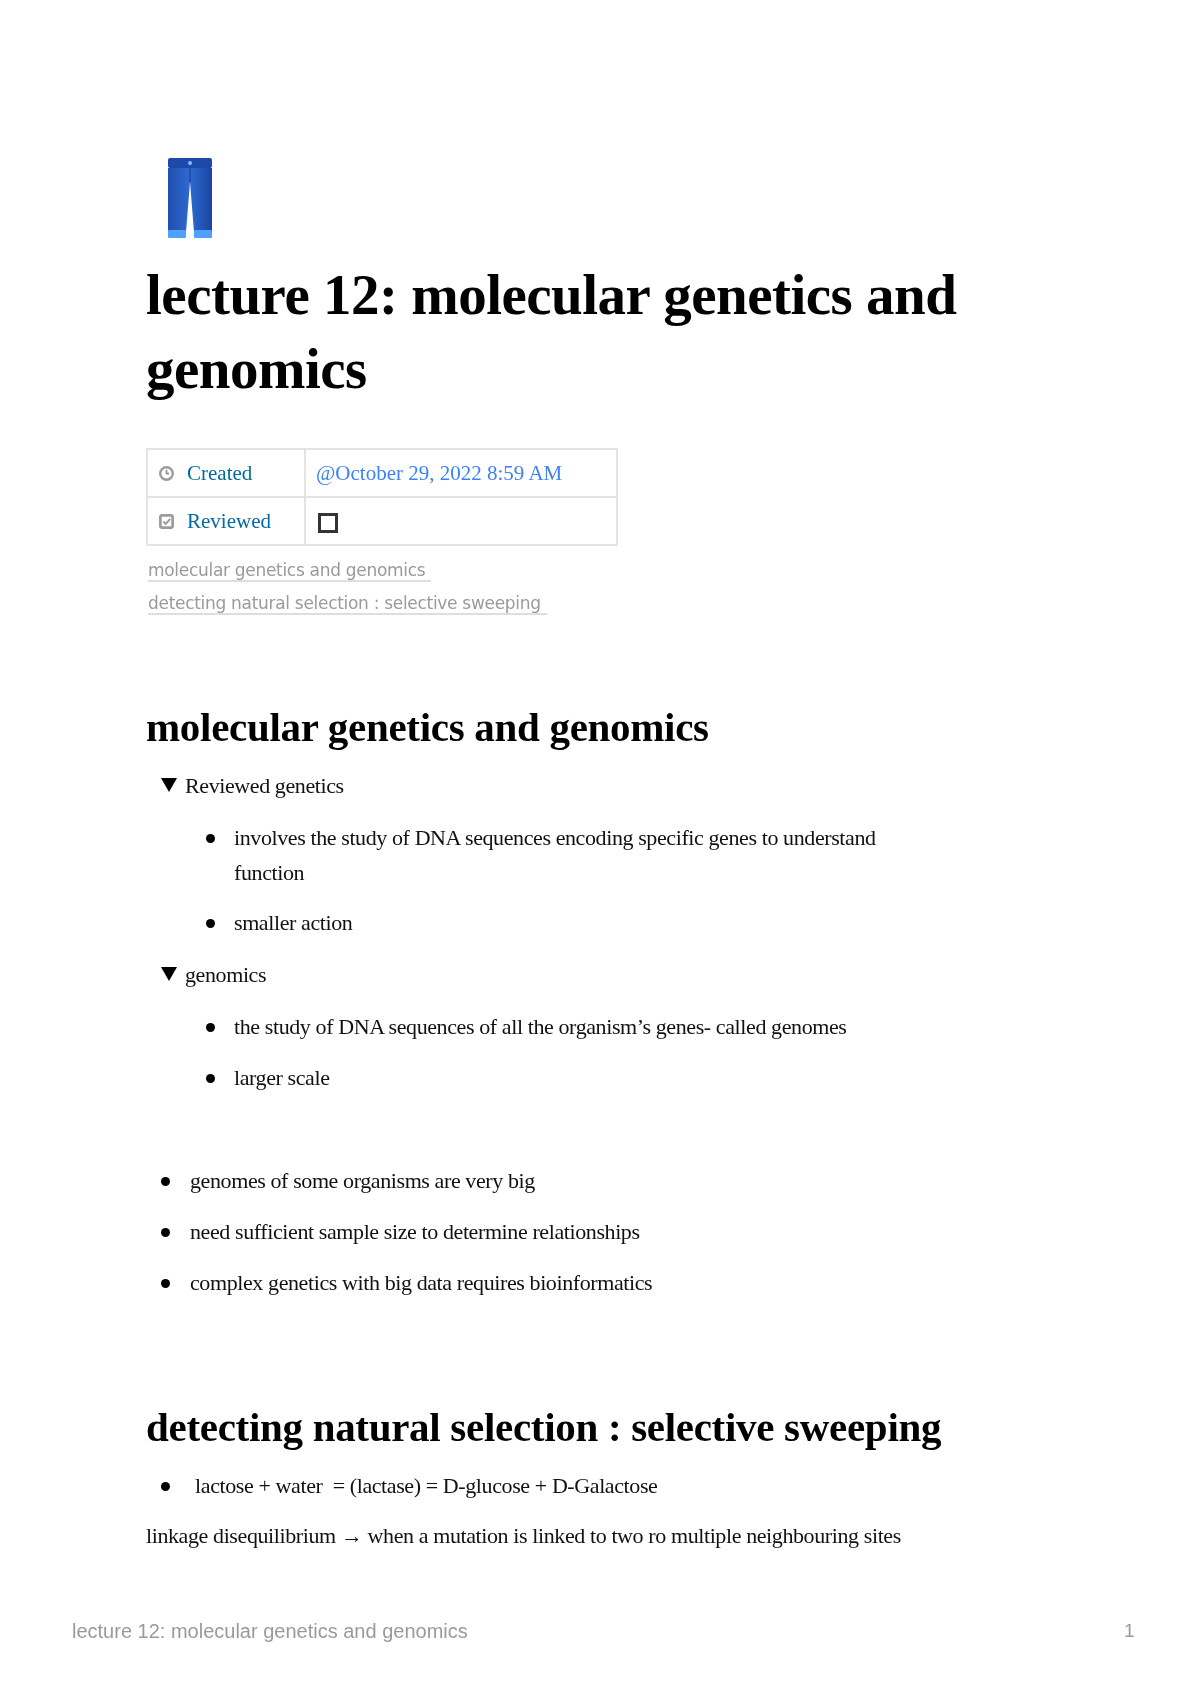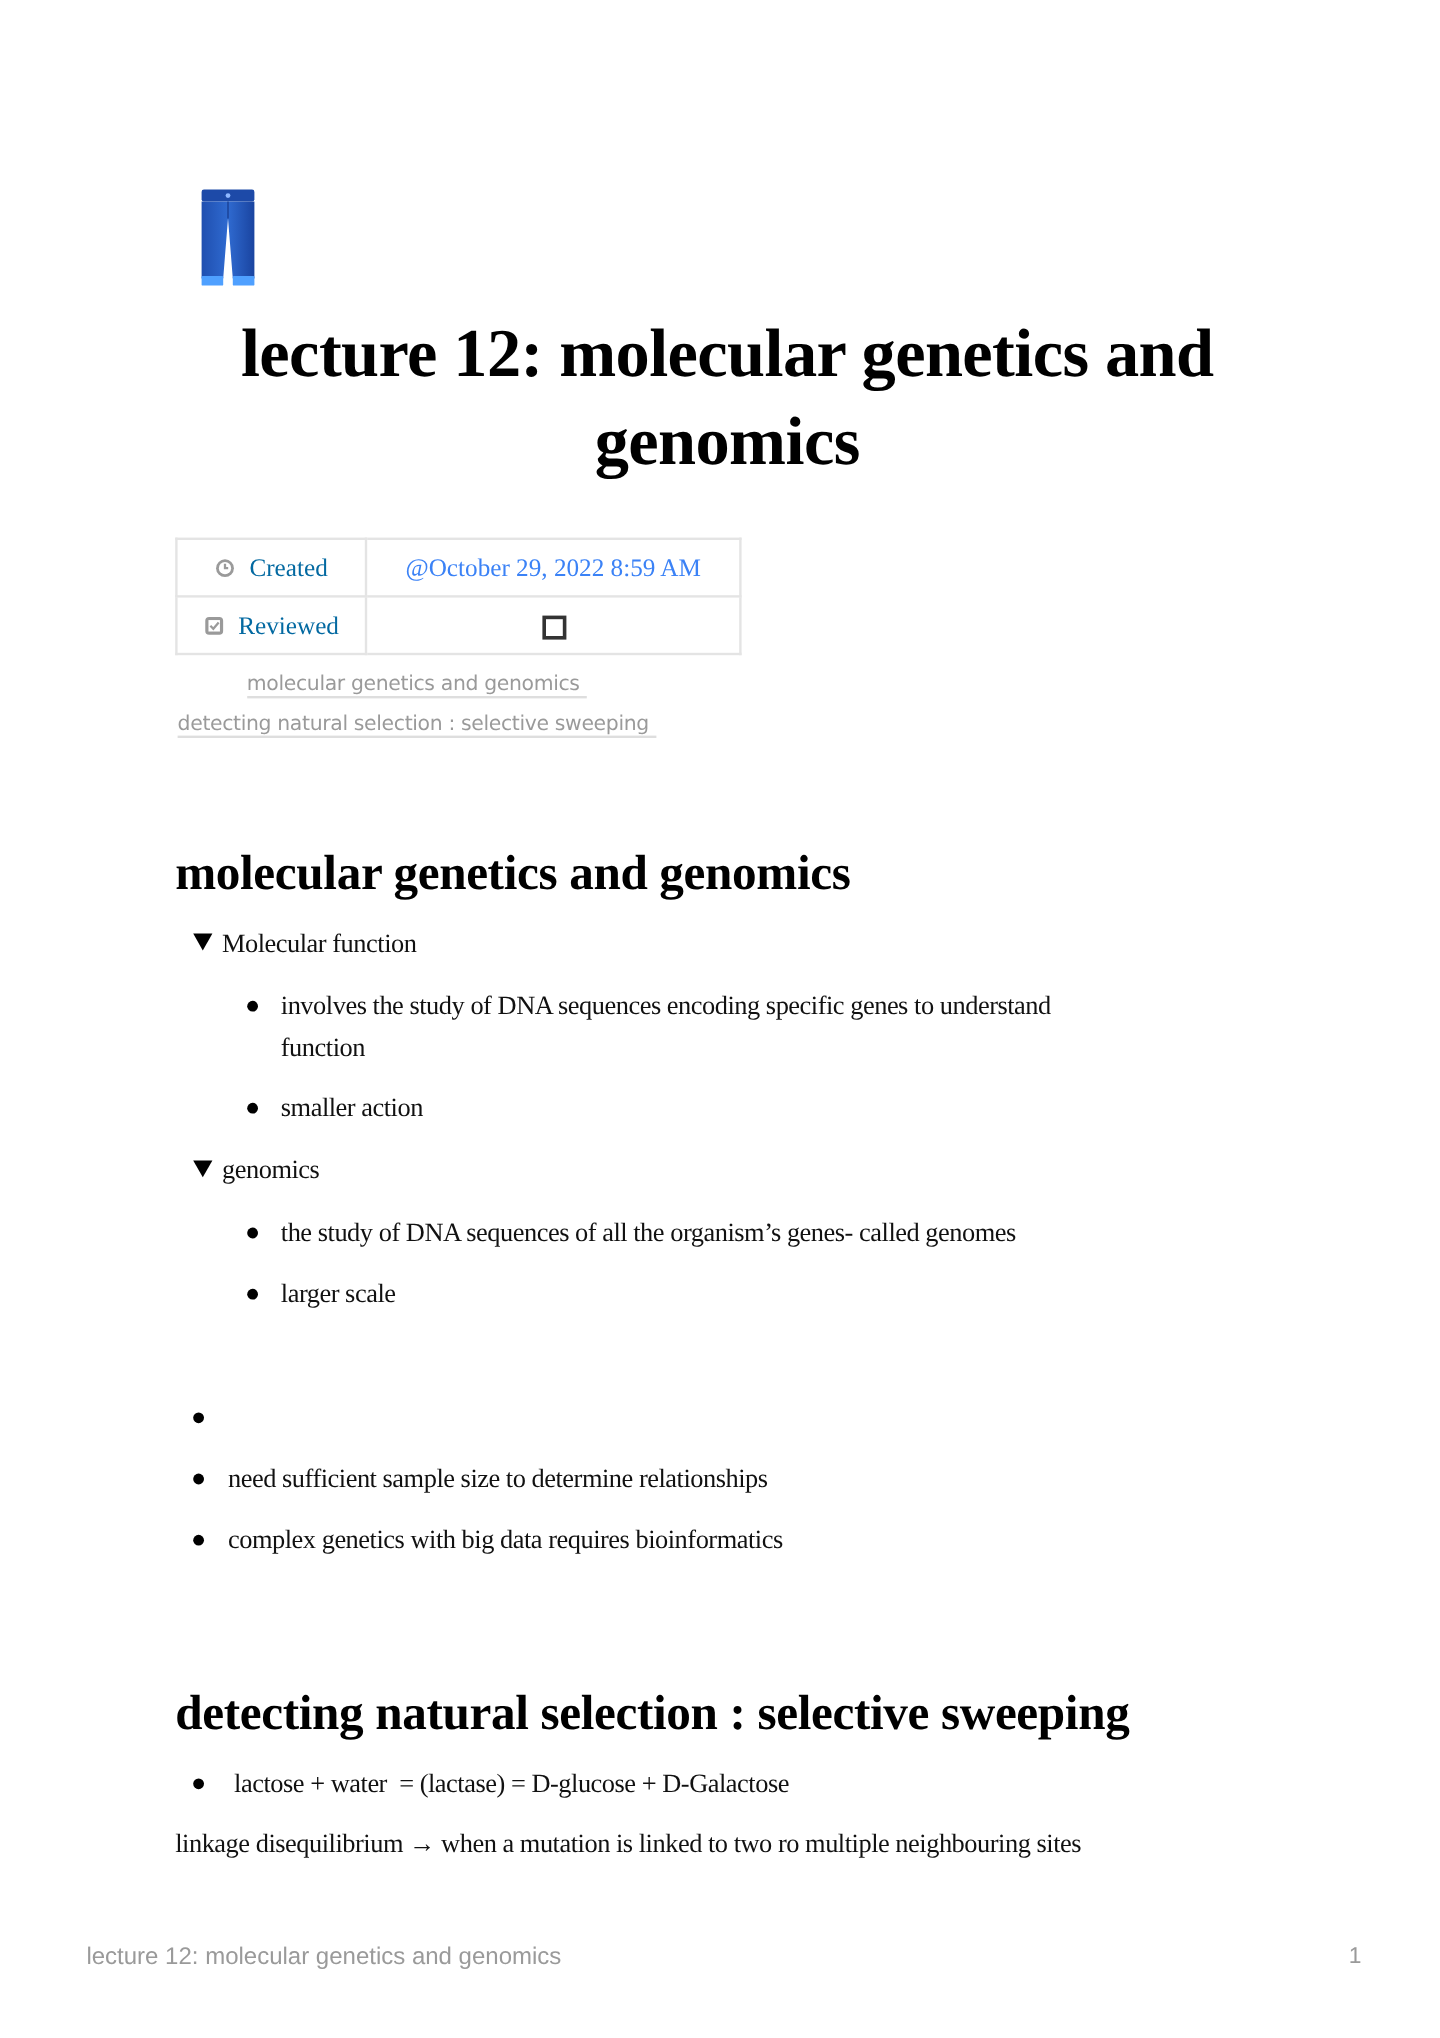--- a/index.html
+++ b/index.html
@@ -1,18 +1,18 @@
 <!DOCTYPE html>
 <html><head>
 <meta charset="utf-8">
 <style>
   html, body { margin: 0; padding: 0; background: #ffffff; }
   body { width: 1200px; height: 1698px; position: relative; overflow: hidden;
          font-family: "Liberation Serif", serif; color: #111; }
-  .page { position: absolute; left: 0; top: 0; width: 1174px; height: 1698px; text-align: center; }
+  .page { position: absolute; left: 0; top: 0; width: 1174px; height: 1698px; }
 
   .emoji { position: absolute; left: 164px; top: 156px; width: 52px; height: 86px; }
 
   .title { position: absolute; left: 146px; top: 258px; width: 920px;
            font-family: "Liberation Serif", serif; font-weight: bold;
            font-size: 57px; line-height: 74px; color: #000; letter-spacing: -0.5px; margin: 0; }
 
   .props { position: absolute; left: 146px; top: 448px; border-collapse: collapse;
            font-family: "DejaVu Sans", sans-serif; }
   .props td { border: 2px solid #e4e4e4; height: 46px; padding: 0 10px; font-size: 19px; color: #0369a1;
@@ -97,37 +97,38 @@
     </table>
 
   <nav class="toc">
     <a><span>molecular genetics and genomics</span></a>
     <a><span>detecting natural selection : selective sweeping</span></a>
   </nav>
 
   <h2 class="h1" style="top:702px;">molecular genetics and genomics</h2>
 
   <div class="txt" style="left:161px; top:771px;">
-    <span class="tri"></span><span>Molecular function</span>
+    <span class="tri"></span><span>Reviewed genetics</span>
   </div>
   <span class="dot" style="left:206px; top:834px;"></span>
   <div class="txt" style="left:234px; top:823px;">involves the study of DNA sequences encoding specific genes to understand</div>
   <div class="txt" style="left:234px; top:858px;">function</div>
   <span class="dot" style="left:206px; top:919px;"></span>
   <div class="txt" style="left:234px; top:908px;">smaller action</div>
 
   <div class="txt" style="left:161px; top:960px;">
     <span class="tri"></span><span>genomics</span>
   </div>
   <span class="dot" style="left:206px; top:1023px;"></span>
   <div class="txt" style="left:234px; top:1012px;">the study of DNA sequences of all the organism’s genes- called genomes</div>
   <span class="dot" style="left:206px; top:1074px;"></span>
   <div class="txt" style="left:234px; top:1063px;">larger scale</div>
 
   <span class="dot" style="left:161px; top:1177px;"></span>
+  <div class="txt" style="left:190px; top:1166px;">genomes of some organisms are very big</div>
   <span class="dot" style="left:161px; top:1228px;"></span>
   <div class="txt" style="left:190px; top:1217px;">need sufficient sample size to determine relationships</div>
   <span class="dot" style="left:161px; top:1279px;"></span>
   <div class="txt" style="left:190px; top:1268px;">complex genetics with big data requires bioinformatics</div>
 
   <h2 class="h1" style="top:1402px;">detecting natural selection : selective sweeping</h2>
   <span class="dot" style="left:161px; top:1482px;"></span>
   <div class="txt" style="left:146px; top:1521px;">linkage disequilibrium → when a mutation is linked to two ro multiple neighbouring sites</div>
   <div class="txt" style="left:190px; top:1471px; white-space:pre;"> lactose + water  = (lactase) = D-glucose + D-Galactose</div>
 

